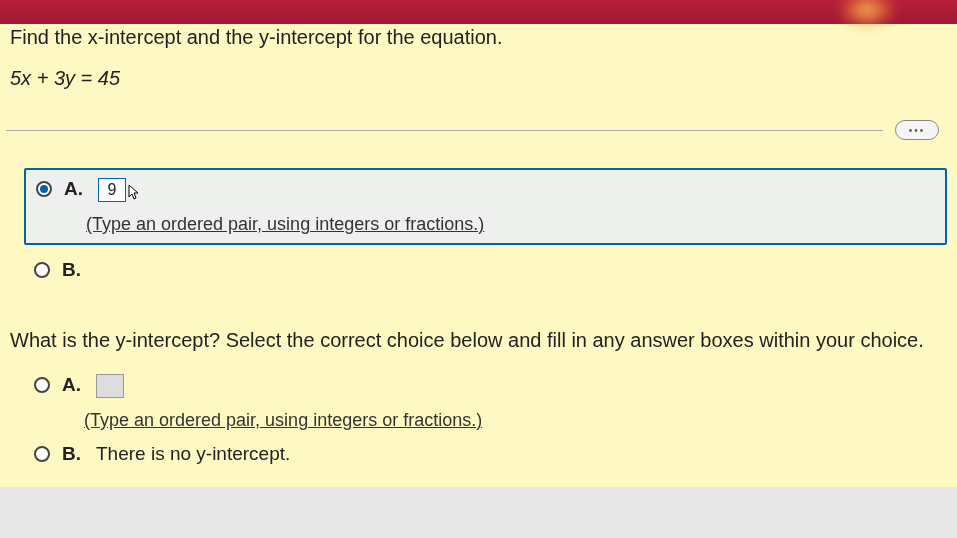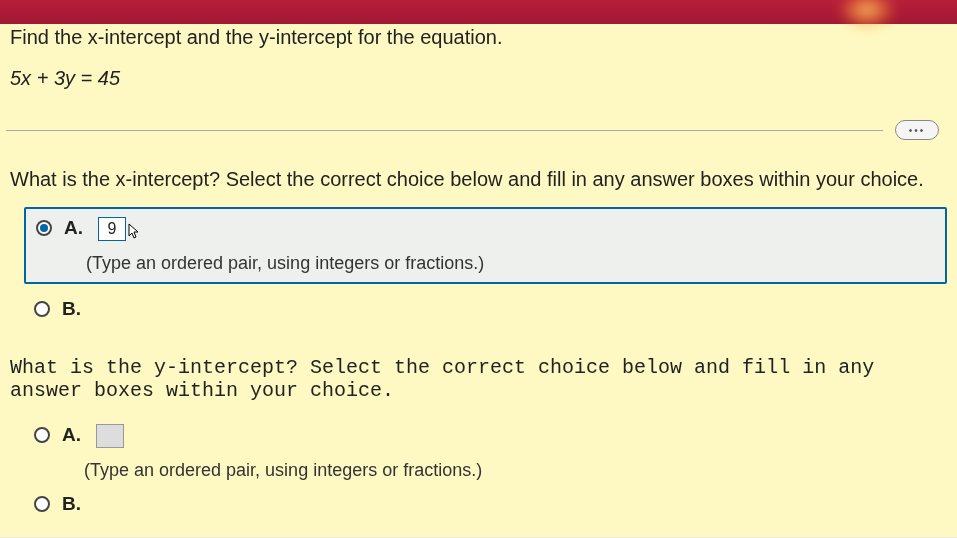--- a/index.html
+++ b/index.html
@@ -139,54 +139,54 @@
       border: 1px solid #999;
       background: #ddd;
       display: inline-block;
       vertical-align: middle;
     }
     .hint {
       font-size: 18px;
       color: #333;
       margin-left: 50px;
       margin-top: 12px;
+      text-decoration: underline;
     }
     .cursor-icon {
       position: relative;
       display: inline-block;
       width: 14px;
       height: 18px;
       vertical-align: middle;
     }
     .cursor-icon svg {
       position: absolute;
       left: -2px;
       top: 2px;
     }
-    .section-gap { margin-top: 24px; font-family: Liberation Mono, monospace; }
+    .section-gap { margin-top: 36px; }
     .plain-choice {
       padding: 6px 10px 6px 10px;
     }
   </style>
 </head>
 <body>
 
 <div class="top-bar"></div>
 
 <div class="content">
 
   <div class="problem-statement">Find the x-intercept and the y-intercept for the equation.</div>
   <div class="equation">5x + 3y = 45</div>
 
   <div class="divider-row">
     <div class="divider"></div>
     <div class="more-btn">•••</div>
   </div>
 
-  <div class="question">What is the x-intercept? Select the correct choice below and fill in any answer boxes within your choice.</div>
 
   <div class="choices">
     <div class="choice-box-selected">
       <div class="choice-row">
         <div class="radio selected"></div>
         <div class="choice-label">A.</div>
         <div>
           <input class="answer-input" value="9" style="">
           <span class="cursor-icon">
             <svg width="14" height="18" viewBox="0 0 14 18">
@@ -217,17 +217,18 @@
           <span class="answer-input-empty"></span>
         </div>
       </div>
       <div class="hint">(Type an ordered pair, using integers or fractions.)</div>
     </div>
 
     <div class="plain-choice">
       <div class="choice-row">
         <div class="radio"></div>
         <div class="choice-label">B.</div>
+        <div class="choice-text">There is no y-intercept.</div>
       </div>
     </div>
   </div>
 
 </div>
 
 </body></html>

